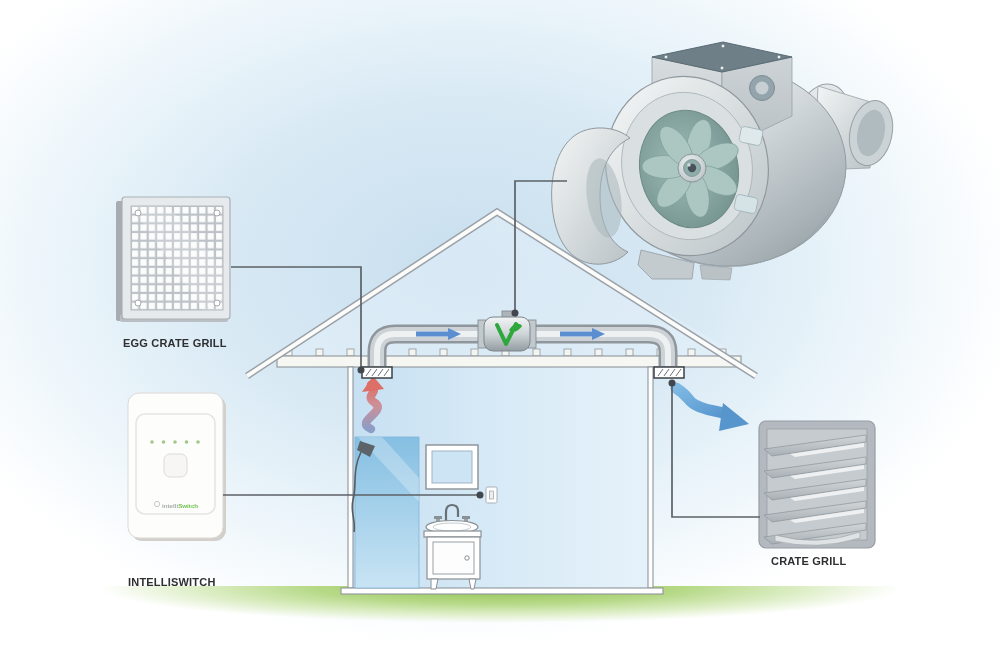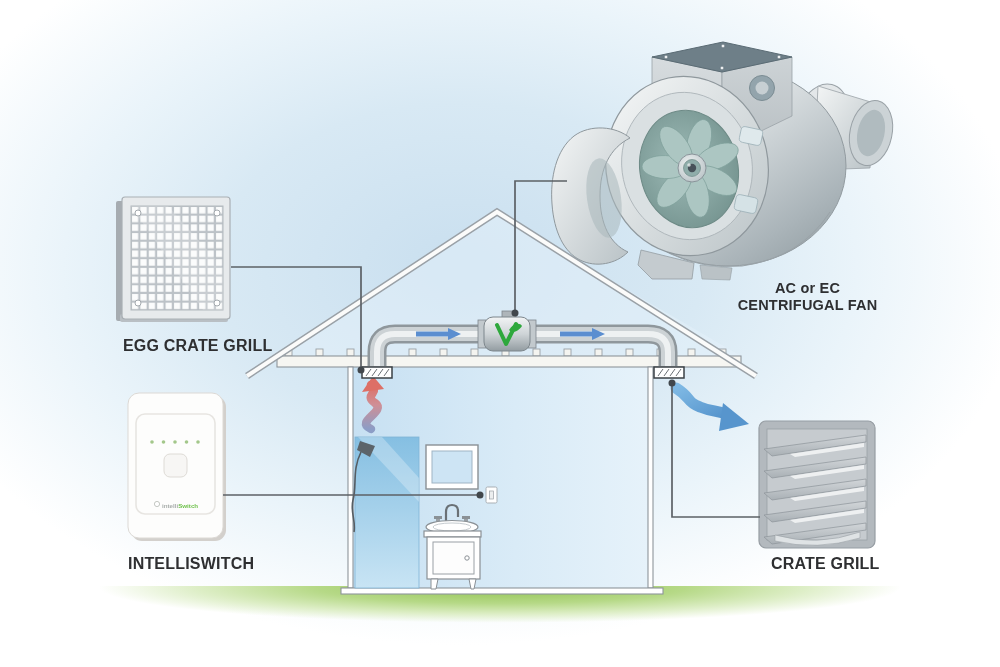--- a/index.html
+++ b/index.html
@@ -3,21 +3,21 @@
 <meta charset="utf-8">
 <style>
   html,body{margin:0;padding:0;}
   body{width:1000px;height:667px;overflow:hidden;font-family:"Liberation Sans",sans-serif;}
   .stage{position:relative;width:1000px;height:667px;background:#ffffff;}
   .bg{position:absolute;left:0;top:0;width:1000px;height:667px;
       background:radial-gradient(ellipse 640px 430px at 46% 40%, #c9dfef 0%, #d8e9f4 38%, #eaf4fa 62%, #ffffff 88%);}
   .ground{position:absolute;left:30px;top:586px;width:940px;height:46px;
       background:radial-gradient(ellipse 52% 95% at 50% 2%, #8fc24e 0%, #b6d987 38%, #ddeec6 62%, rgba(255,255,255,0) 82%);}
   svg.scene{position:absolute;left:0;top:0;}
-  .lbl{position:absolute;font-weight:700;font-size:16px;color:#2e2f31;letter-spacing:.2px;white-space:nowrap;}
+  .lbl{position:absolute;font-weight:700;font-size:11px;color:#2e2f31;letter-spacing:.2px;white-space:nowrap;}
   .lbl-fan{position:absolute;left:700px;top:280px;width:215px;text-align:center;font-weight:700;
            font-size:14.5px;line-height:17px;color:#2e2f31;letter-spacing:.2px;}
 </style>
 </head>
 <body>
 
 <div class="stage">
   <div class="bg"></div>
   <div class="ground"></div>
 
@@ -309,19 +309,15 @@
       <g fill="#41474c" stroke="none">
         <circle cx="361" cy="370" r="3.5"></circle>
         <circle cx="515" cy="313" r="3.5"></circle>
         <circle cx="480" cy="495" r="3.5"></circle>
         <circle cx="672" cy="383" r="3.5"></circle>
       </g>
     </g>
   </svg>
 
   <div class="lbl" style="left:123px;top:337px">EGG CRATE GRILL</div>
-  <div class="lbl" style="left:128px;top:555px">INTELLISWITCH</div>
+  <div class="lbl" style="left:128px;top:576px">INTELLISWITCH</div>
   <div class="lbl" style="left:771px;top:555px">CRATE GRILL</div>
-  <div class="lbl-fan">
-    <div>AC or EC</div>
-    <div>CENTRIFUGAL FAN</div>
-  </div>
 </div>
 
 </body></html>

